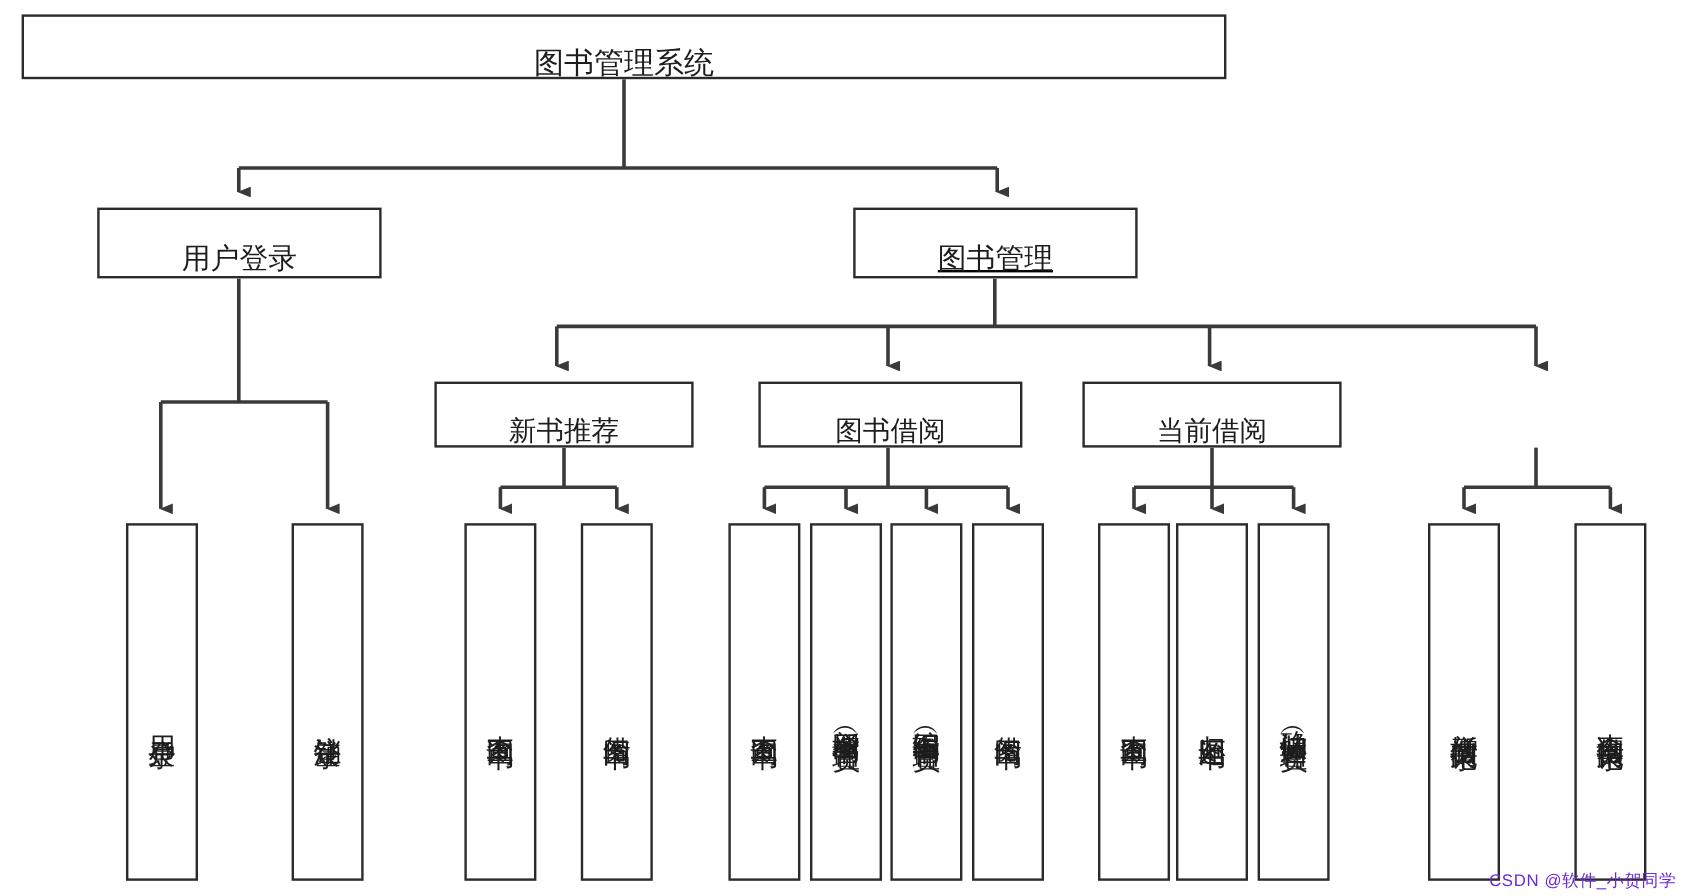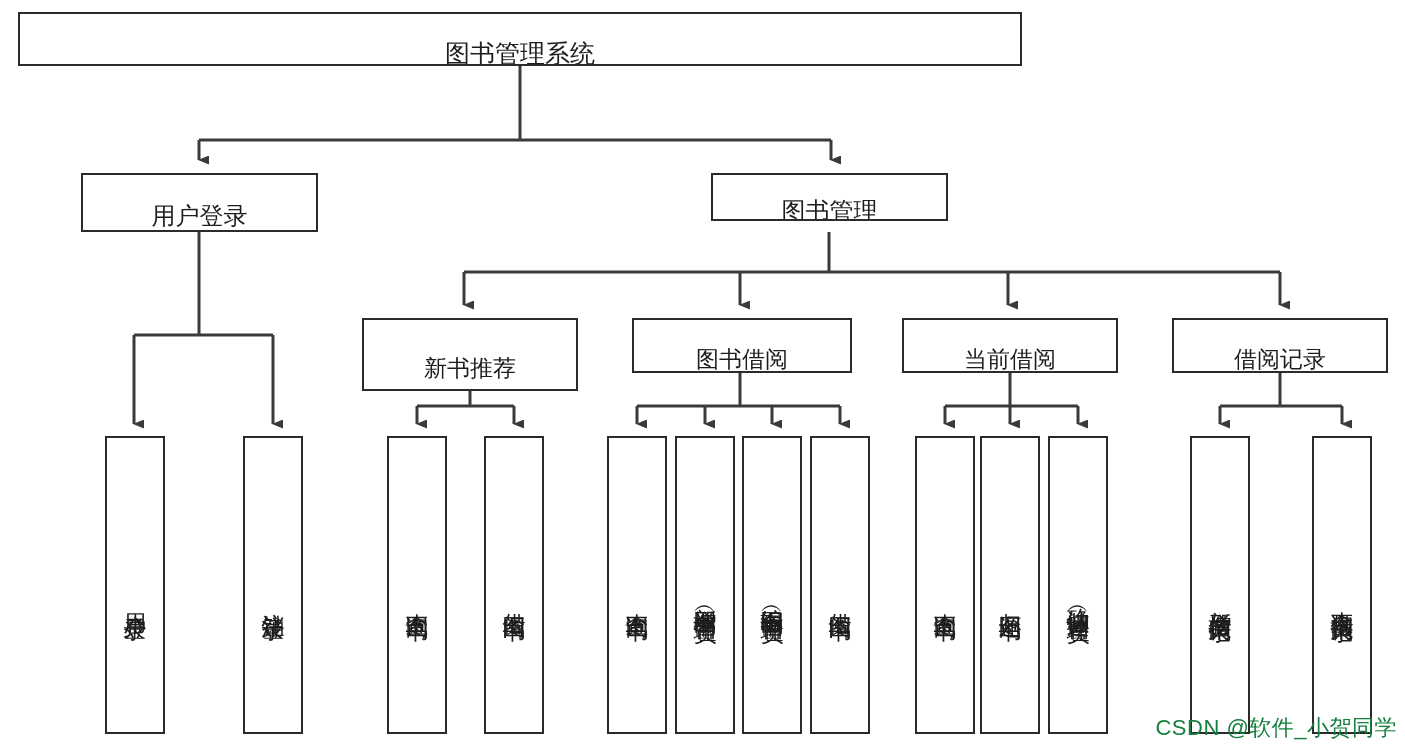--- a/index.html
+++ b/index.html
@@ -50,22 +50,22 @@
     text-orientation: upright;
     font-size: 23px;
     letter-spacing: 2px;
     line-height: 1;
     white-space: normal;
   }
   #watermark {
     position: absolute;
     right: 8px;
     bottom: 4px;
-    font-size: 22px;
-    color: #15803d;
+    font-size: 14px;
+    color: #6d28d9;
     letter-spacing: 0.5px;
     white-space: nowrap;
     pointer-events: none;
   }
 </style>
 </head>
 <body>
 
 <div id="diagram-root">
 
@@ -119,35 +119,32 @@
     </g>
   </svg>
 
   <div class="node level-0" style="left:18px; top:12px; width:1004px; height:54px;">
     <span class="node-label">图书管理系统</span>
   </div>
 
   <div class="node level-1" style="left:81px; top:173px; width:237px; height:59px;">
     <span class="node-label">用户登录</span>
   </div>
-  <div class="node level-1" style="left:711px; top:173px; width:237px; height:48px;">
+  <div class="node level-1" style="left:711px; top:173px; width:237px; height:59px;text-decoration:underline;">
     <span class="node-label">图书管理</span>
   </div>
 
-  <div class="node level-2" style="left:362px; top:318px; width:216px; height:73px;">
+  <div class="node level-2" style="left:362px; top:318px; width:216px; height:55px;">
     <span class="node-label">新书推荐</span>
   </div>
   <div class="node level-2" style="left:632px; top:318px; width:220px; height:55px;">
     <span class="node-label">图书借阅</span>
   </div>
   <div class="node level-2" style="left:902px; top:318px; width:216px; height:55px;font-family:Liberation Serif, serif;">
     <span class="node-label">当前借阅</span>
-  </div>
-  <div class="node level-2" style="left:1172px; top:318px; width:216px; height:55px;">
-    <span class="node-label">借阅记录</span>
   </div>
 
   <div class="node leaf" style="left:105px; top:436px; width:60px; height:298px;">
     <span class="node-label">用户登录</span>
   </div>
   <div class="node leaf" style="left:243px; top:436px; width:60px; height:298px;">
     <span class="node-label">注销登录</span>
   </div>
 
   <div class="node leaf" style="left:387px; top:436px; width:60px; height:298px;">

